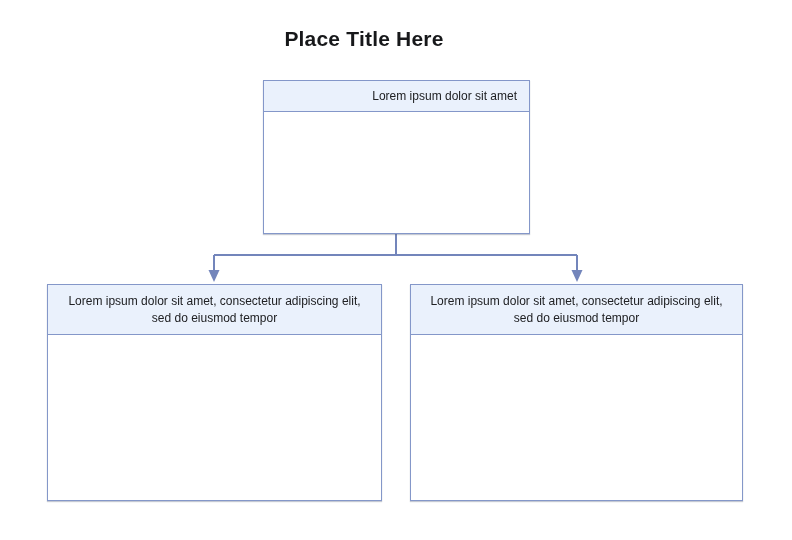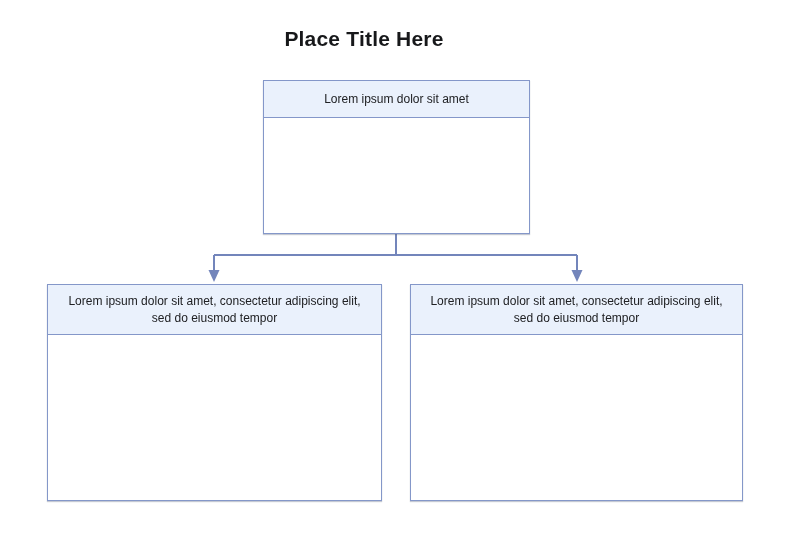--- a/index.html
+++ b/index.html
@@ -43,21 +43,21 @@
     font-size:12px;
     line-height:1.35;
     text-align:center;
     display:flex;
     align-items:center;
     justify-content:center;
     padding:2px 12px;
   }
   .node-body{flex:1;background:var(--body-fill);}
   #root-node{left:263px; top:80px; width:267px; height:154px;}
-  #root-node .node-header{height:37px;}
+  #root-node .node-header{height:31px;justify-content:flex-end;}
   #left-node{left:47px; top:284px; width:335px; height:217px;}
   #right-node{left:410px; top:284px; width:333px; height:217px;}
   #left-node .node-header, #right-node .node-header{height:50px;}
   svg.connectors{
     position:absolute;
     left:0; top:0;
     width:792px; height:540px;
     pointer-events:none;
   }
   svg.connectors path{

